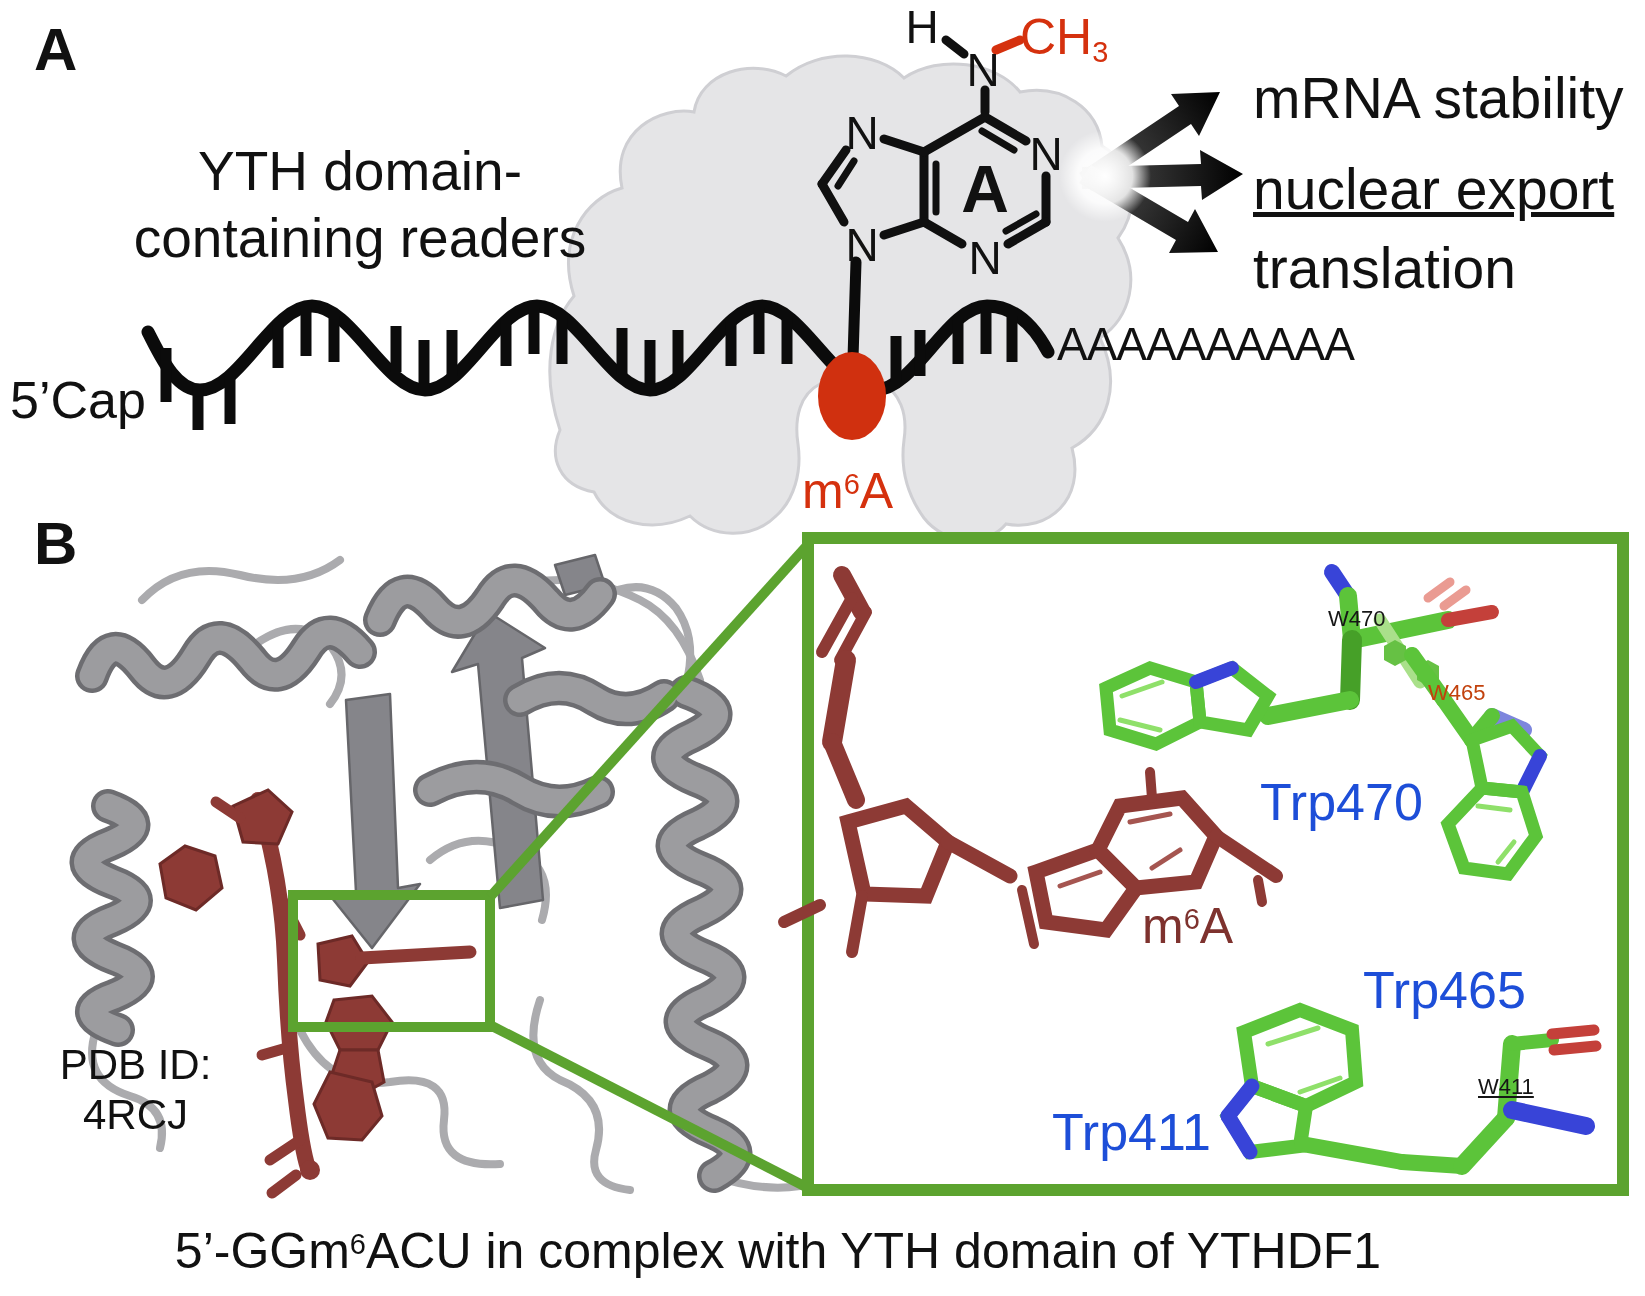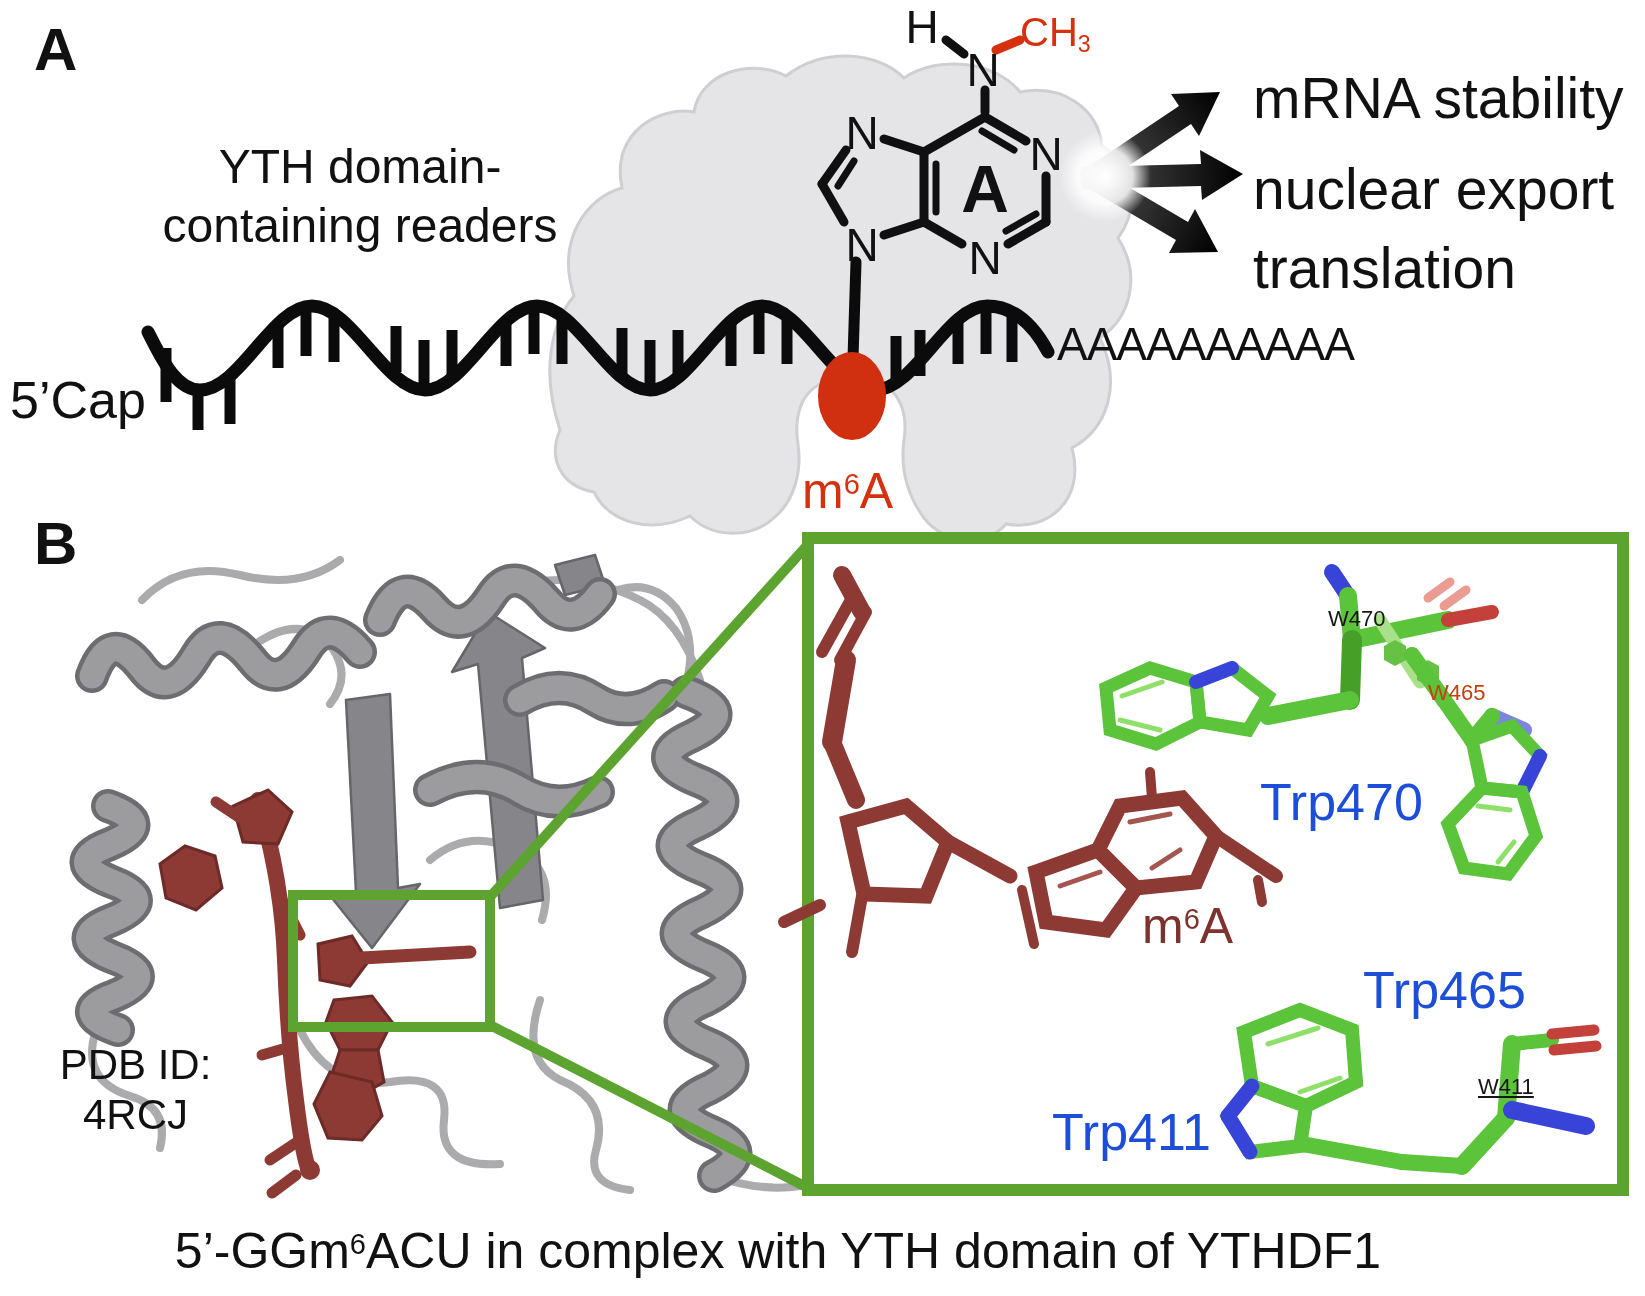--- a/index.html
+++ b/index.html
@@ -265,35 +265,35 @@
       <g stroke="#8fe06a" stroke-width="5">
         <path d="M1268 1044 L1318 1028"></path>
             <path d="M1300 1092 L1340 1078"></path>
       </g>
     </g>
   </g>
 </svg>
 
 <div class="t bold" style="left:34px;top:20px;font-size:60px;">A</div>
 
-<div class="t center" style="left:130px;top:138px;width:460px;font-size:48px;line-height:1.22;">
+<div class="t center" style="left:130px;top:138px;width:460px;font-size:55px;line-height:1.22;">
   <div>YTH domain-</div>
   <div>containing readers</div>
 </div>
 
 <div class="t" style="left:1253px;top:70px;font-size:57px;">mRNA stability</div>
-<div class="t" style="left:1253px;top:161px;font-size:57px;">nuclear export</div>
+<div class="t" style="left:1253px;top:161px;font-size:57px;text-decoration:underline;">nuclear export</div>
 <div class="t" style="left:1253px;top:240px;font-size:57px;">translation</div>
 
 <div class="t" style="left:10px;top:326px;font-size:52px;margin-top:48px;">5’Cap</div>
 <div class="t" style="left:1057px;top:321px;font-size:46px;letter-spacing:-1px;">AAAAAAAAAA</div>
 
 <div class="t ctr" style="left:922px;top:27px;font-size:46px;">H</div>
 <div class="t ctr" style="left:983px;top:70px;font-size:46px;">N</div>
-<div class="t red" style="left:1020px;top:12px;font-size:40px;"><span>CH</span><span class="sub">3</span></div>
+<div class="t red" style="left:1020px;top:12px;font-size:50px;"><span>CH</span><span class="sub">3</span></div>
 <div class="t ctr" style="left:1046px;top:154px;font-size:46px;">N</div>
 <div class="t ctr" style="left:985px;top:258px;font-size:46px;">N</div>
 <div class="t ctr" style="left:862px;top:133px;font-size:46px;">N</div>
 <div class="t ctr" style="left:862px;top:245px;font-size:46px;">N</div>
 <div class="t ctr bold" style="left:985px;top:189px;font-size:66px;">A</div>
 
 <div class="t red" style="left:802px;top:466px;font-size:50px;"><span>m</span><span class="sup">6</span><span>A</span></div>
 
 <div class="t bold" style="left:34px;top:514px;font-size:60px;">B</div>
 

